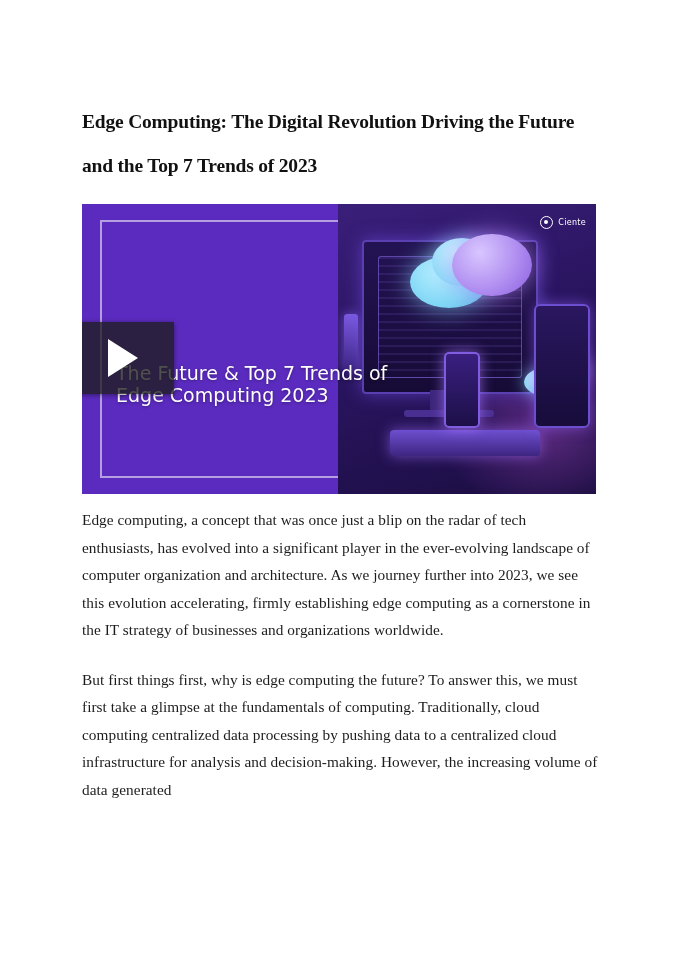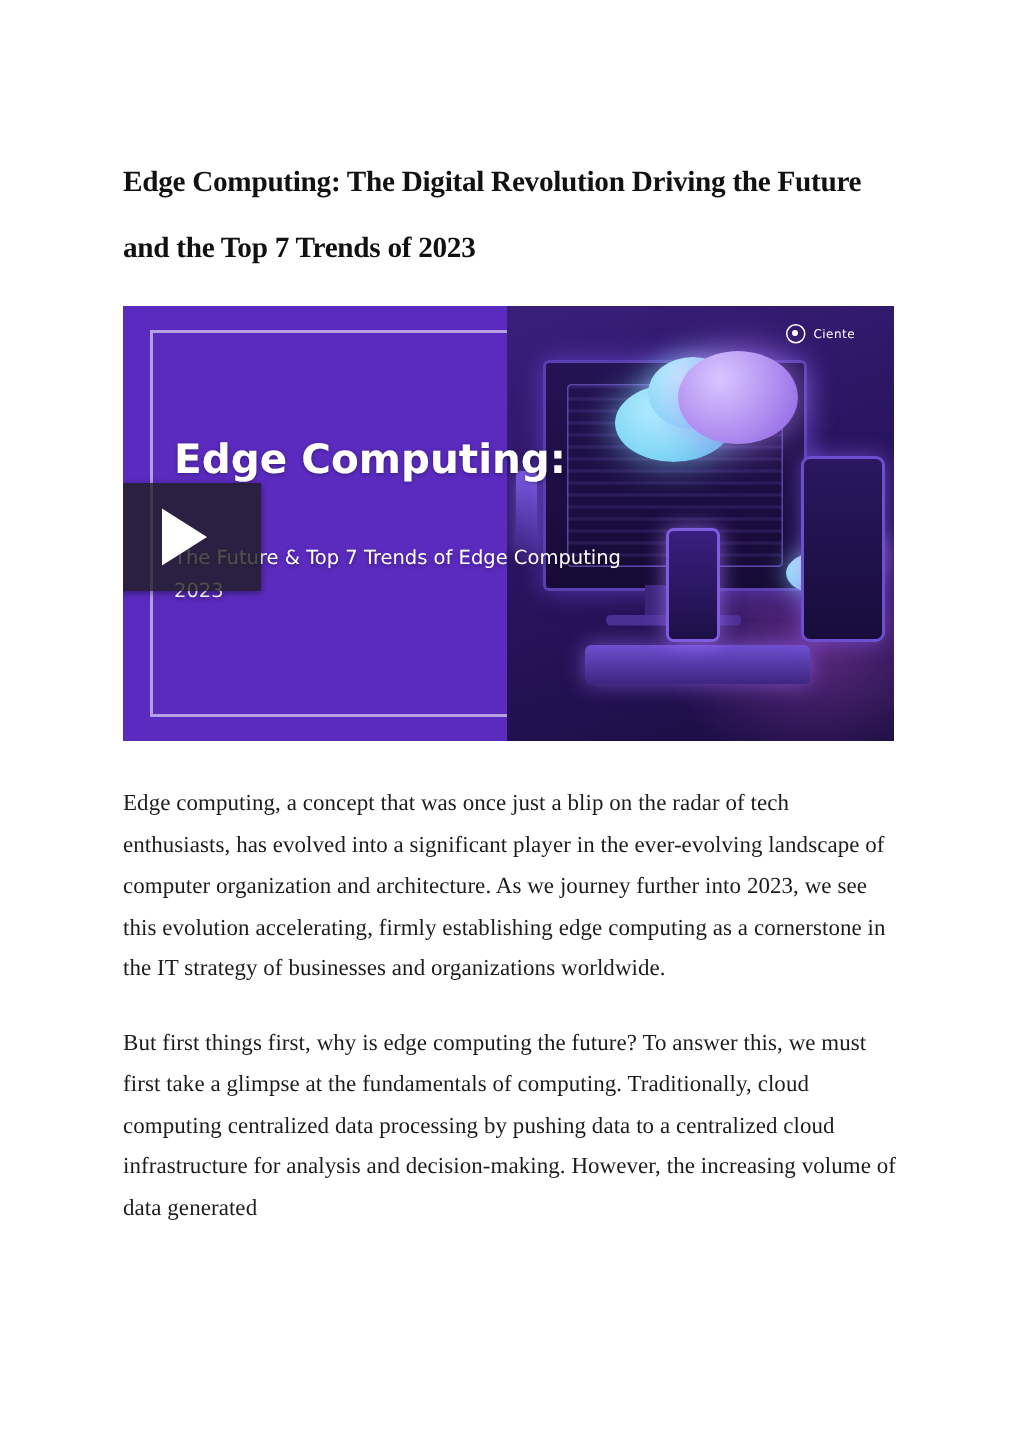--- a/index.html
+++ b/index.html
@@ -69,21 +69,21 @@
     line-height: 33px;
     color: #ffffff;
     text-shadow: 0 1px 3px rgba(0,0,0,0.35);
   }
   .hero-sub {
     position: absolute;
     left: 34px;
     top: 158px;
     width: 300px;
     font-family: "DejaVu Sans", sans-serif;
-    font-size: 13px;
+    font-size: 19px;
     line-height: 22px;
     color: #ffffff;
     text-shadow: 0 1px 3px rgba(0,0,0,0.35);
   }
   
   .hero-right {
     position: absolute;
     left: 256px;
     top: 0;
     width: 258px;
@@ -226,21 +226,21 @@
     left: 6px;
     top: 110px;
     width: 14px;
     height: 56px;
     border-radius: 3px;
     background: linear-gradient(180deg, #7a5ae0, #3b2480);
     box-shadow: 0 0 12px rgba(150,110,255,0.6);
   }
   .brand {
     position: absolute;
-    right: 26px;
+    right: 10px;
     top: 12px;
     display: flex;
     align-items: center;
     gap: 5px;
     font-family: "DejaVu Sans", sans-serif;
     font-size: 8px;
     color: #ffffff;
     letter-spacing: 0.3px;
     text-align: center;
   }
@@ -276,21 +276,21 @@
   .play-triangle {
     width: 0;
     height: 0;
     border-left: 30px solid #ffffff;
     border-top: 19px solid transparent;
     border-bottom: 19px solid transparent;
     margin-left: 8px;
   }
   .body-copy {
     width: 516px;
-    margin-top: 28px;
+    margin-top: 12px;
   }
   .body-copy p {
     font-family: "Liberation Serif", serif;
     font-size: 15.3px;
     line-height: 27.5px;
     color: #1c1c1c;
     margin: 0 0 22px 0;
     letter-spacing: 0.05px;
   }
 </style>
@@ -319,21 +319,20 @@
       </div>
       <div class="cloud-small"></div>
       <div class="tablet"></div>
       <div class="phone"></div>
       <div class="brand">
         <span class="brand-mark"></span>
         <span>Ciente</span>
       </div>
     </div>
 
-    <div class="hero-heading">Edge Computing:</div>
     <div class="hero-sub">The Future &amp; Top 7 Trends of Edge Computing 2023</div>
 
     <div class="play-overlay">
       <div class="play-triangle"></div>
     </div>
   </div>
 
   <div class="body-copy">
     <p>Edge computing, a concept that was once just a blip on the radar of tech enthusiasts, has evolved into a significant player in the ever-evolving landscape of computer organization and architecture. As we journey further into 2023, we see this evolution accelerating, firmly establishing edge computing as a cornerstone in the IT strategy of businesses and organizations worldwide.</p>
     <p>But first things first, why is edge computing the future? To answer this, we must first take a glimpse at the fundamentals of computing. Traditionally, cloud computing centralized data processing by pushing data to a centralized cloud infrastructure for analysis and decision-making. However, the increasing volume of data generated</p>

